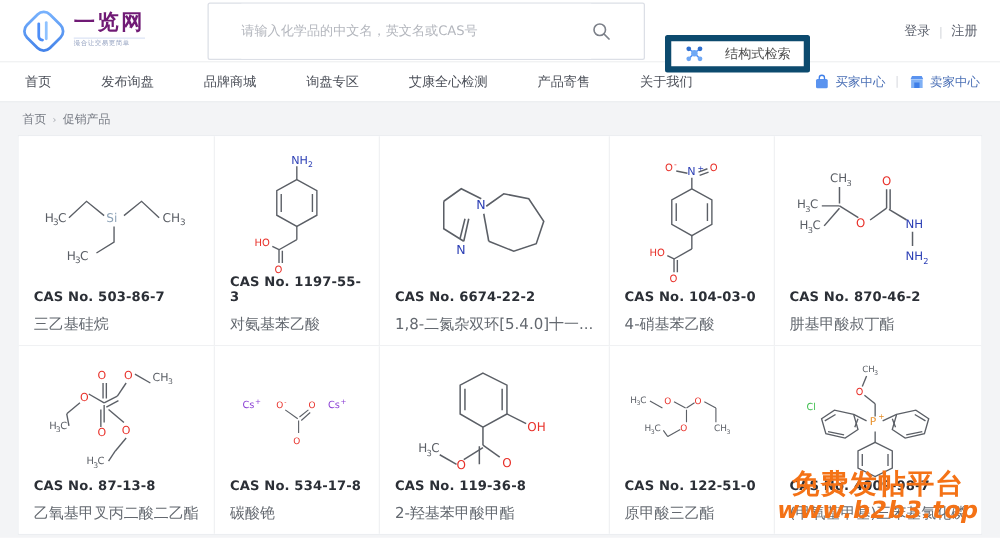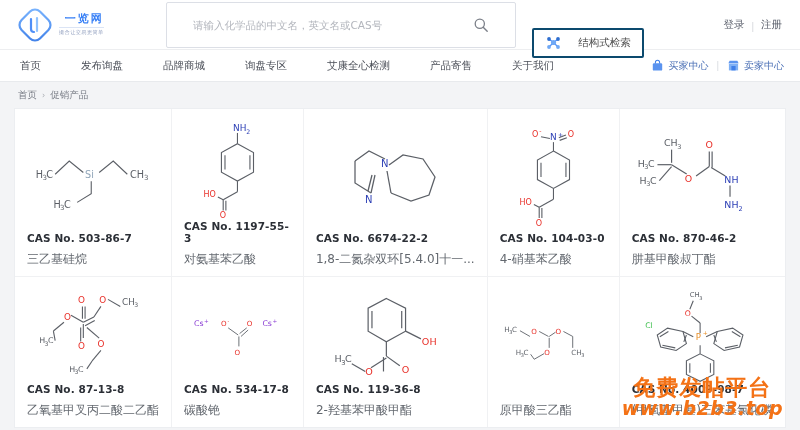--- a/index.html
+++ b/index.html
@@ -14,22 +14,22 @@
   .header {
     height: 50px; background: #ffffff;
     display: flex; align-items: center;
     padding: 0 18px;
     border-bottom: 1px solid #edeef0;
   }
   .logo-wrap { display: flex; align-items: center; gap: 7px; width: 120px; }
   .logo-mark { width: 34px; height: 34px; flex: 0 0 34px; }
   .logo-text { display: flex; flex-direction: column; line-height: 1; }
   .logo-name {
-    font-size: 11px; font-weight: bold; color: #3b82f6;
-    letter-spacing: 2px; font-family: "DejaVu Sans", sans-serif; text-align: right;
+    font-size: 17px; font-weight: bold; color: #701a75;
+    letter-spacing: 2px; font-family: "DejaVu Sans", sans-serif;
   }
   .logo-tagline {
     font-size: 5.2px; color: #9aa7c4; letter-spacing: .4px;
     margin-top: 3px; border-top: 1px solid #dbe4f5; padding-top: 2px;
     font-family: "DejaVu Sans", sans-serif;
   }
 
   .search-box {
     margin-left: 28px; width: 350px; height: 46px;
     border: 1px solid #dcdfe6; border-radius: 2px;
@@ -39,21 +39,21 @@
   .search-input {
     flex: 1; border: 0; outline: none; height: 100%;
     font-size: 10.5px; color: #333;
     font-family: "DejaVu Sans", sans-serif;
   }
   .search-input::placeholder { color: #b3b6bd; }
   .search-icon { width: 16px; height: 16px; flex: 0 0 16px; cursor: pointer; }
 
   .struct-btn {
     margin-left: 16px; height: 30px; min-width: 112px;
-    border: 2px solid #0c4a6e; border-radius: 2px; background: #fff;
+    border: 5px solid #0c4a6e; border-radius: 2px; background: #fff;
     display: flex; align-items: center; justify-content: center; gap: 16px;
     cursor: pointer; padding: 0 10px; margin-top: 36px;
   }
   .struct-btn span {
     font-size: 10.5px; color: #4a4a4a;
     font-family: "DejaVu Sans", sans-serif;
   }
   .struct-icon { width: 17px; height: 17px; flex: 0 0 17px; }
 
   .auth { margin-left: auto; display: flex; align-items: flex-end; gap: 7px; }
@@ -473,20 +473,21 @@
         <text x="114" y="57" class="aC" font-size="7" font-family="DejaVu Sans">3</text>
         <path class="bond" d="M69 30 L69 44"></path>
         <text x="62" y="54" class="aO" font-size="10" font-family="DejaVu Sans">O</text>
         <path class="bond" d="M62 52 L48 60"></path>
         <text x="22" y="54" class="aC" font-size="10" font-family="DejaVu Sans">H</text>
         <text x="29" y="57" class="aC" font-size="7" font-family="DejaVu Sans">3</text>
         <text x="33" y="54" class="aC" font-size="10" font-family="DejaVu Sans">C</text>
         <path class="bond" d="M43 53 L48 60"></path>
       </svg>
     </div>
+    <div class="cas">CAS No. 122-51-0</div>
     <div class="cname">原甲酸三乙酯</div>
   </div>
 
   <div class="card">
     <div class="struct">
       <svg viewBox="0 0 150 112" width="150" height="112">
         <text x="8" y="48" class="aCl" font-size="9" font-family="DejaVu Sans">Cl</text>
         <text x="60" y="12" class="aC" font-size="8" font-family="DejaVu Sans">CH</text>
         <text x="71" y="15" class="aC" font-size="6" font-family="DejaVu Sans">3</text>
         <path class="bond" d="M64 16 L60 26"></path>

